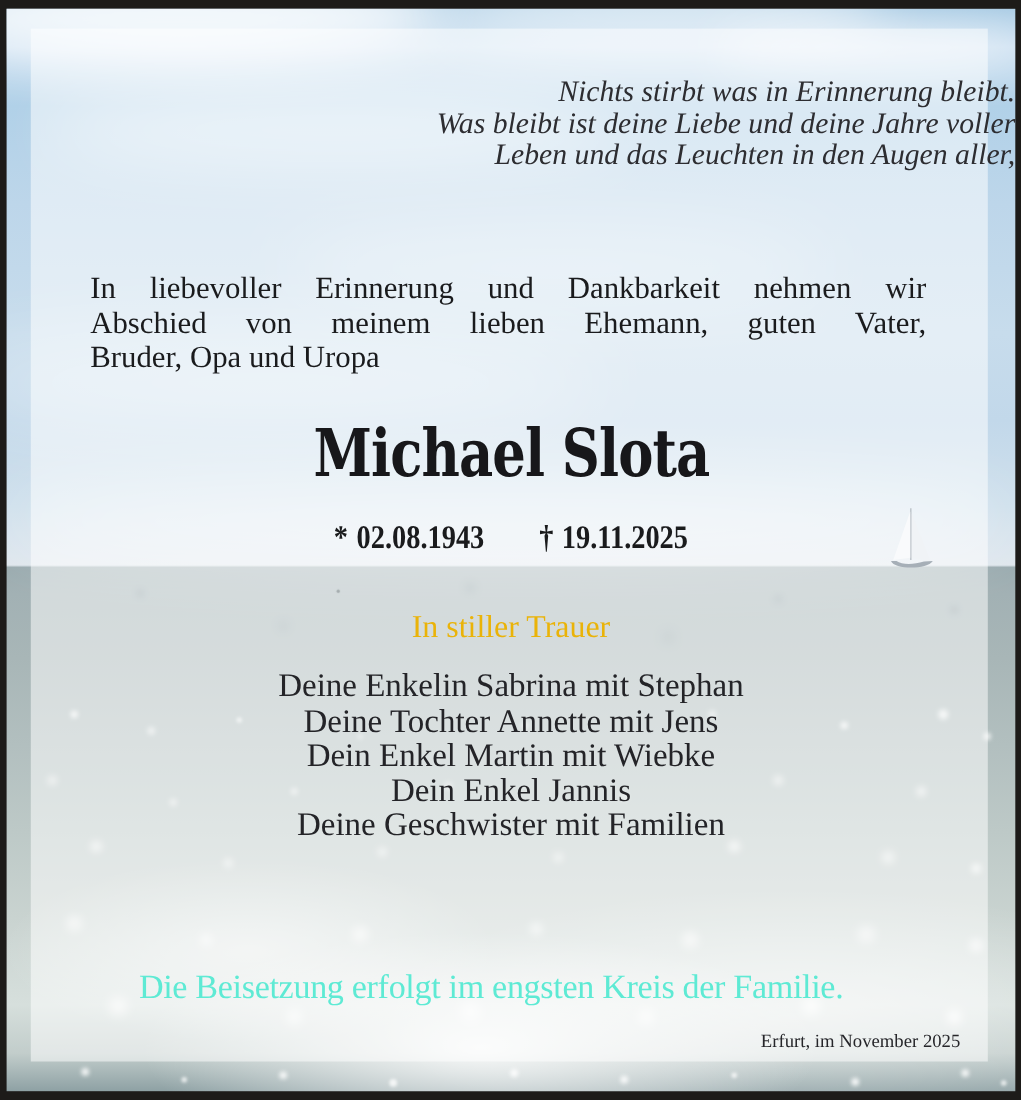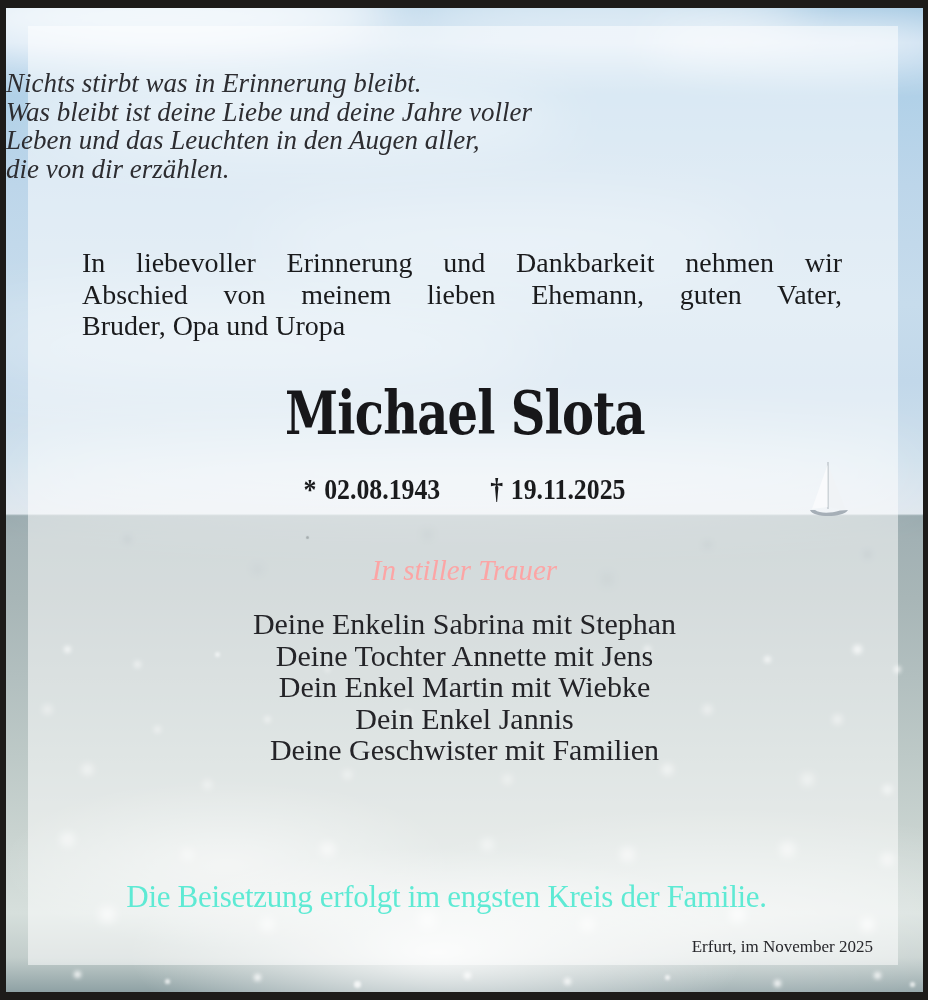--- a/index.html
+++ b/index.html
@@ -49,30 +49,30 @@
       660px 968px 3px 1px rgba(255,255,255,.8),770px 974px 4px 2px rgba(255,255,255,.9),
       870px 966px 4px 2px rgba(255,255,255,.85),905px 975px 3px 1px rgba(255,255,255,.8),
       120px 530px 6px 2px rgba(55,75,80,.2),420px 525px 8px 3px rgba(55,75,80,.18),
       700px 535px 7px 2px rgba(55,75,80,.2),250px 560px 9px 3px rgba(55,75,80,.15),
       600px 570px 10px 4px rgba(55,75,80,.15),860px 545px 6px 2px rgba(55,75,80,.22),
       300px 528px 1px 0px rgba(40,55,60,.8);}
   .boat{position:absolute;left:796px;top:452px;}
   .overlay{position:absolute;left:22px;top:18px;right:25px;bottom:27px;background:rgba(255,255,255,.52);}
   .content{position:absolute;inset:0;font-family:"Liberation Serif",serif;color:#202024;}
   .content > div, .content > h1{position:absolute;}
-  .poem{top:61px;left:0;right:0;text-align:left;font-style:italic;font-size:27px;line-height:28.5px;color:#2d2d31;font-weight:500;}
+  .poem{top:61px;left:0;right:0;text-align:right;font-style:italic;font-size:27px;line-height:28.5px;color:#2d2d31;font-weight:500;}
   .intro{top:239px;left:76px;width:760px;font-size:28px;line-height:31.5px;color:#1a1b1d;}
   .intro .j{text-align:justify;text-align-last:justify;}
   .name{top:374px;left:0;right:0;margin:0;text-align:center;font-family:"DejaVu Serif",serif;
         font-size:60px;line-height:62px;font-weight:700;color:#17171a;letter-spacing:-1px;}
   .squeeze{display:inline-block;transform:scaleX(.8);transform-origin:50% 50%;}
   .dates{top:464px;left:0;right:0;display:flex;justify-content:center;gap:58px;
          font-size:30px;line-height:34px;font-weight:700;color:#1a1b1d;transform:scaleX(.86);transform-origin:50% 50%;}
   .date-pair{display:inline-flex;align-items:baseline;gap:9px;}
-  .trauer{top:546px;left:0;right:0;text-align:center;font-size:29px;color:#fca5a5;font-style:italic;}
+  .trauer{top:546px;left:0;right:0;text-align:center;font-size:29px;color:#eab308;}
   .mourners{top:600px;left:0;right:0;text-align:center;font-size:30px;line-height:31.6px;color:#242428;}
   .funeral{top:871px;left:30px;right:66px;text-align:center;font-size:31px;letter-spacing:-.3px;color:#5eead4;}
   .place{top:929px;right:50px;text-align:right;font-size:17px;color:#26262a;}
 </style>
 </head>
 <body>
 
 <div class="frame">
   <div class="photo">
     <div class="cloud c1"></div>
@@ -90,21 +90,20 @@
       <path d="M8,50 C11,58 41,58 46,50 L38,50.5 C28,53.5 18,53.5 13,50 Z" fill="#46586a"></path>
     </svg>
   </div>
   <div class="overlay"></div>
 
   <div class="content">
     <div class="poem">
       <div>Nichts stirbt was in Erinnerung bleibt.</div>
       <div>Was bleibt ist deine Liebe und deine Jahre voller</div>
       <div>Leben und das Leuchten in den Augen aller,</div>
-      <div>die von dir erzählen.</div>
     </div>
 
     <div class="intro">
       <div class="j">In liebevoller Erinnerung und Dankbarkeit nehmen wir</div>
       <div class="j">Abschied von meinem lieben Ehemann, guten Vater,</div>
       <div>Bruder, Opa und Uropa</div>
     </div>
 
     <h1 class="name">
       <span class="squeeze">Michael Slota</span>

